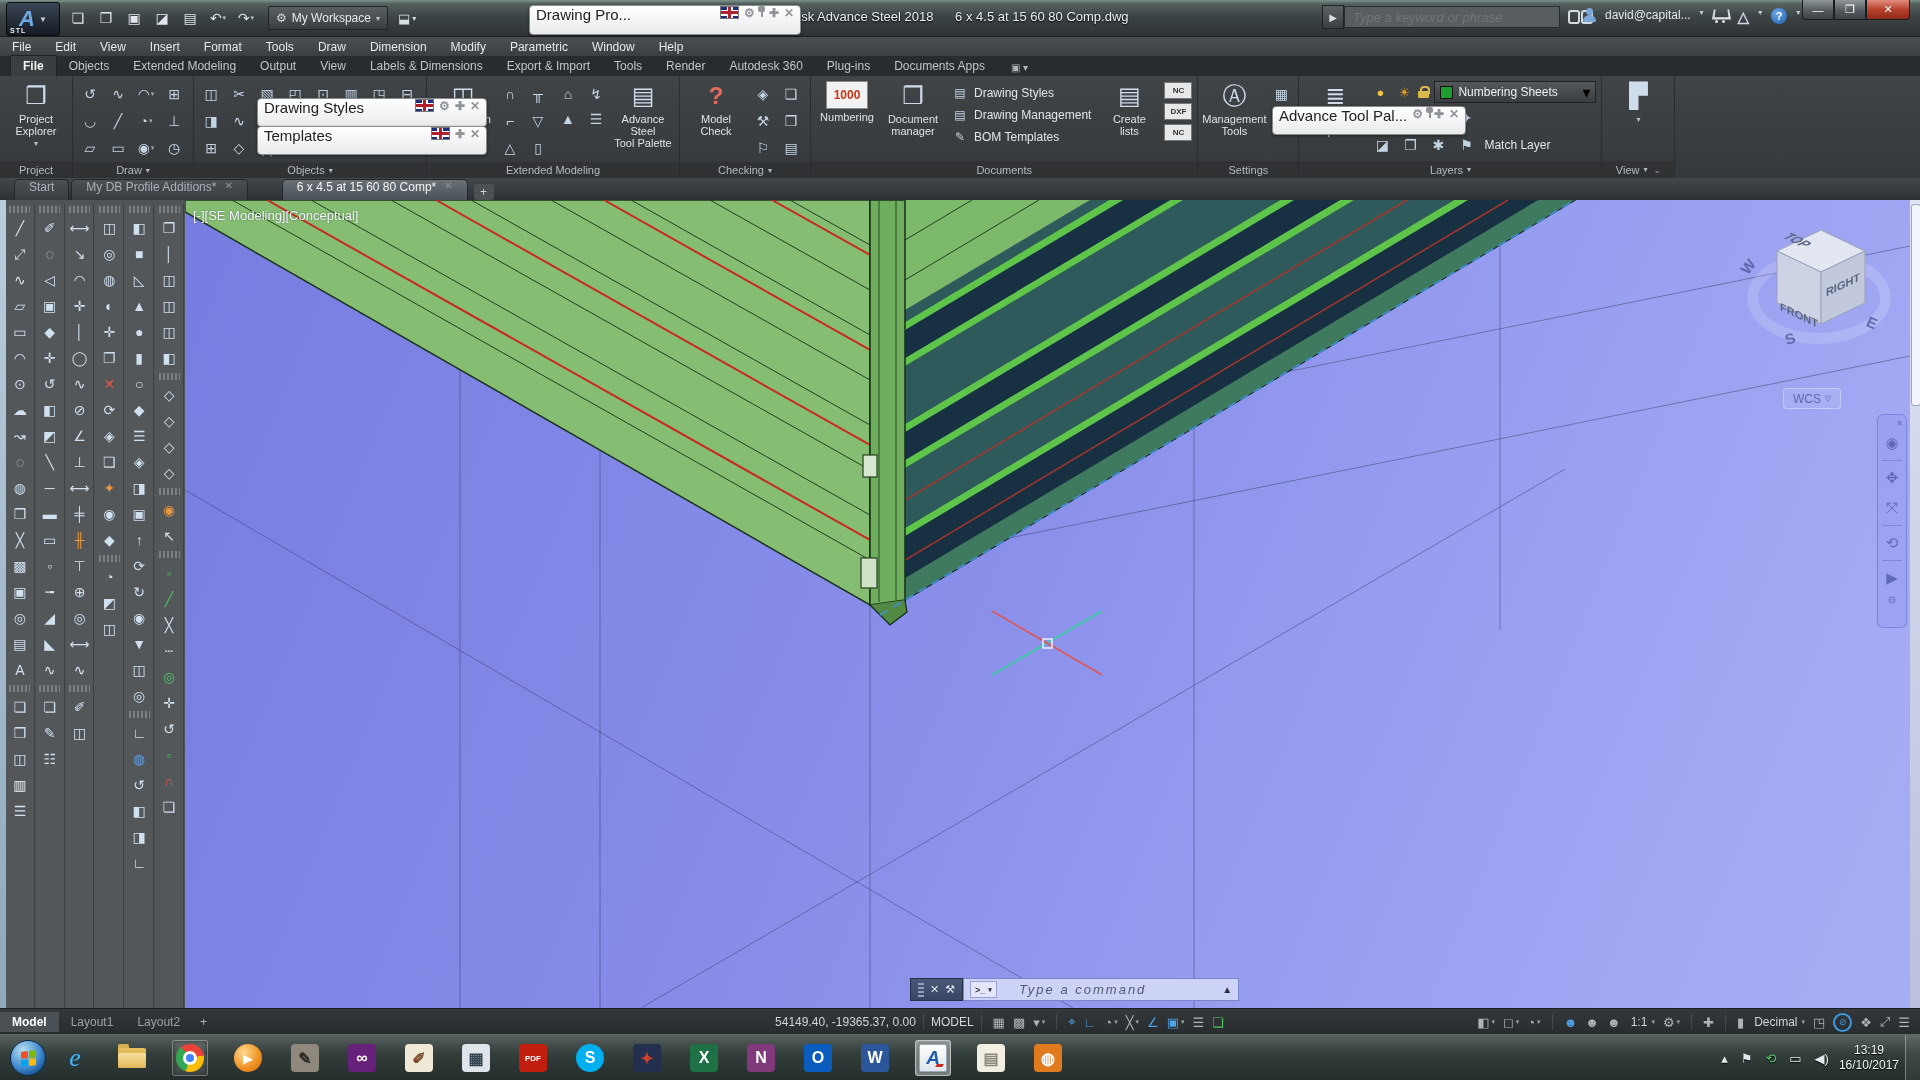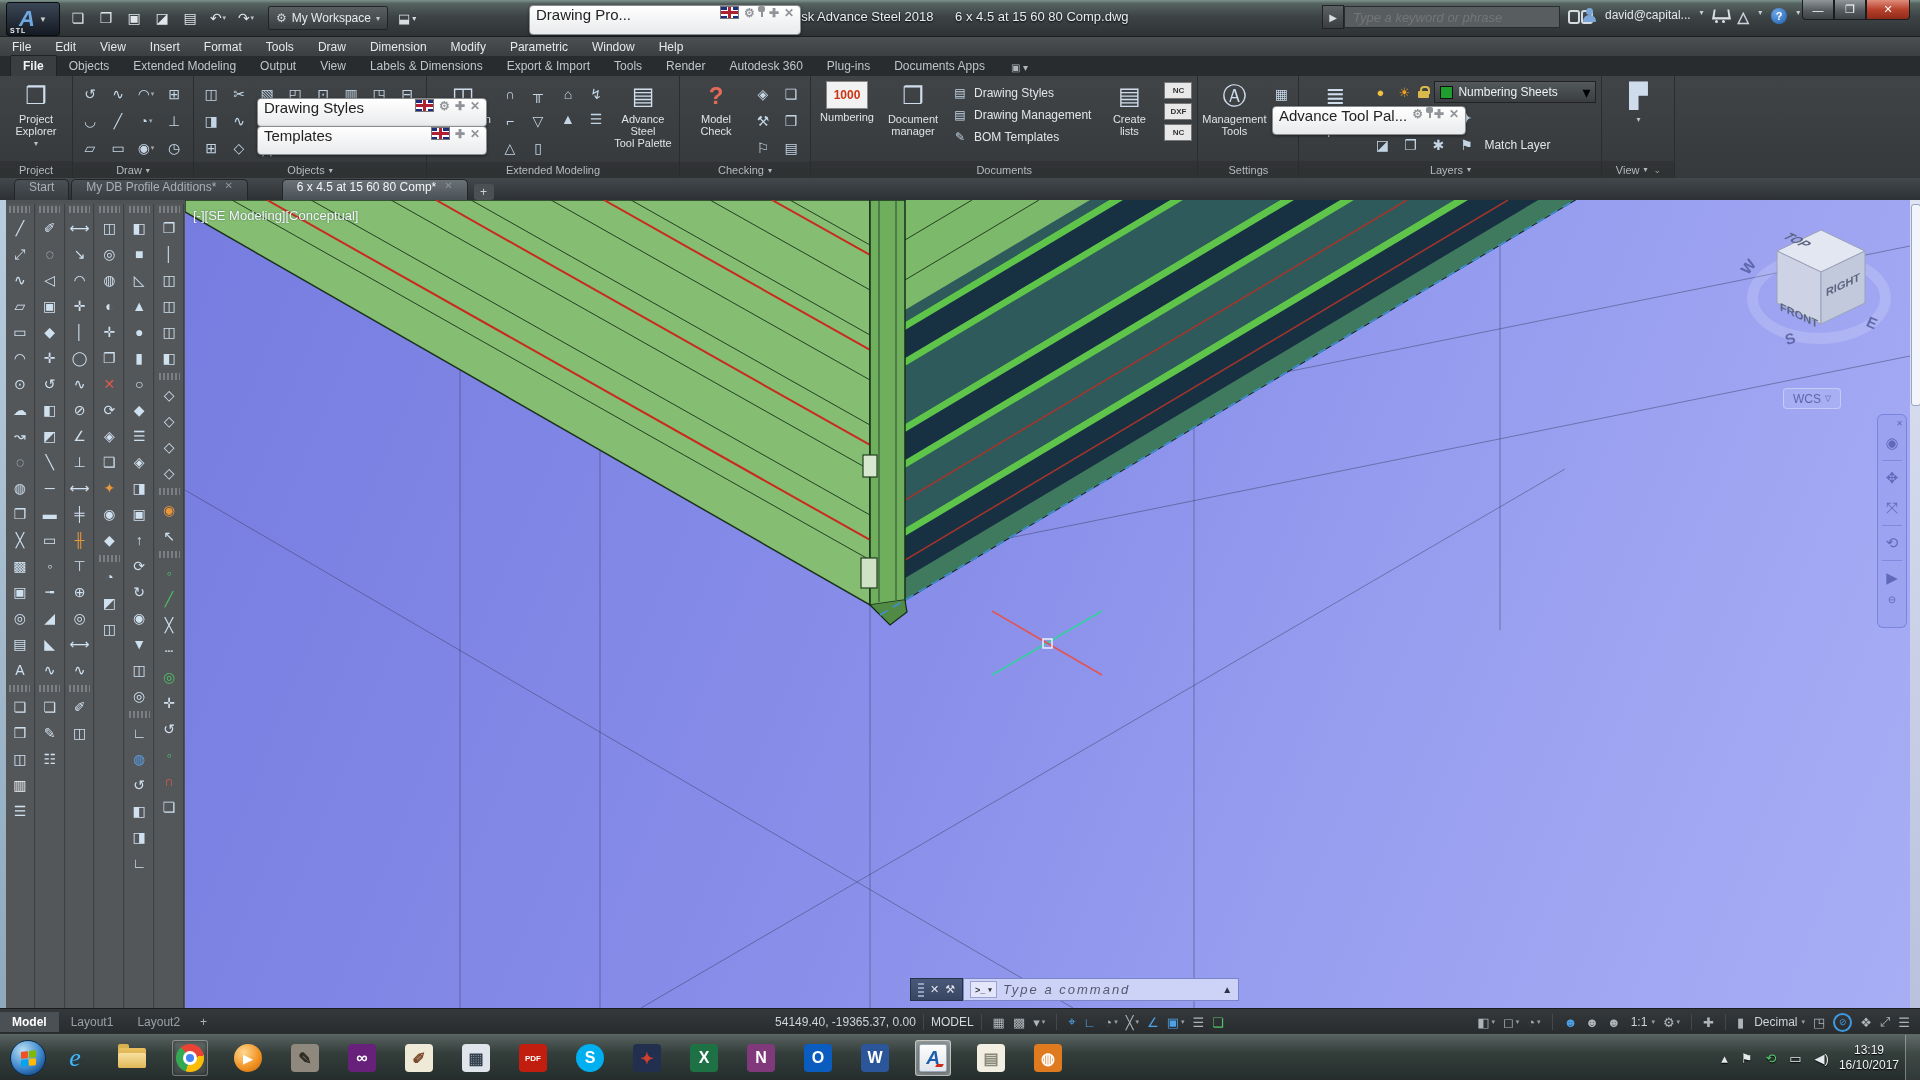--- a/index.html
+++ b/index.html
@@ -169,21 +169,21 @@
   
   #cmd-dock{position:absolute;left:725px;top:778px;height:23px;display:flex;align-items:stretch;z-index:40;}
   #cmd-left{display:flex;align-items:center;gap:6px;background:linear-gradient(#4a5878,#394662);border:1px solid #27324a;
     padding:0 7px;color:#dfe5f0;font-size:11px;}
   #cmd-left .cgrip{width:6px;height:14px;background:repeating-linear-gradient(#8fa0c0 0 2px,transparent 2px 4px);cursor:grab;}
   #cmd-left .cico{cursor:pointer;}
   #cmd-input{display:flex;align-items:center;width:262px;background:#cdd2f7;border:1px solid #7d85c9;padding:0 6px;gap:6px;}
   #cmd-badge{display:flex;align-items:center;gap:3px;background:#e4e7fb;border:1px solid #9aa1d5;padding:0 4px;height:15px;
     font-size:9px;color:#333;font-weight:bold;cursor:pointer;}
   #cmd-badge .wcaret{font-size:7px;}
-  #cmd-text{flex:1;font-size:13px;font-style:italic;color:#555a70;letter-spacing:2px;white-space:nowrap;overflow:hidden;}
+  #cmd-text{flex:1;font-size:13px;font-style:italic;color:#555a70;letter-spacing:2px;white-space:nowrap;overflow:hidden;margin-left:16px;}
   #cmd-up{color:#2c3040;font-size:10px;cursor:pointer;}
 
   
 
   
   #statusbar{position:absolute;left:0;top:1008px;width:1920px;height:26px;background:linear-gradient(#34383a,#282b2d);
     display:flex;align-items:center;color:#c3c9ce;font-size:12px;border-top:1px solid #1b1d1f;}
   .ltab{padding:3px 12px;cursor:pointer;color:#9aa1a6;}
   .ltab.active{background:#4b5054;color:#fff;font-weight:bold;}
   #ltab-plus{padding:2px 8px;color:#aeb5ba;cursor:pointer;}

